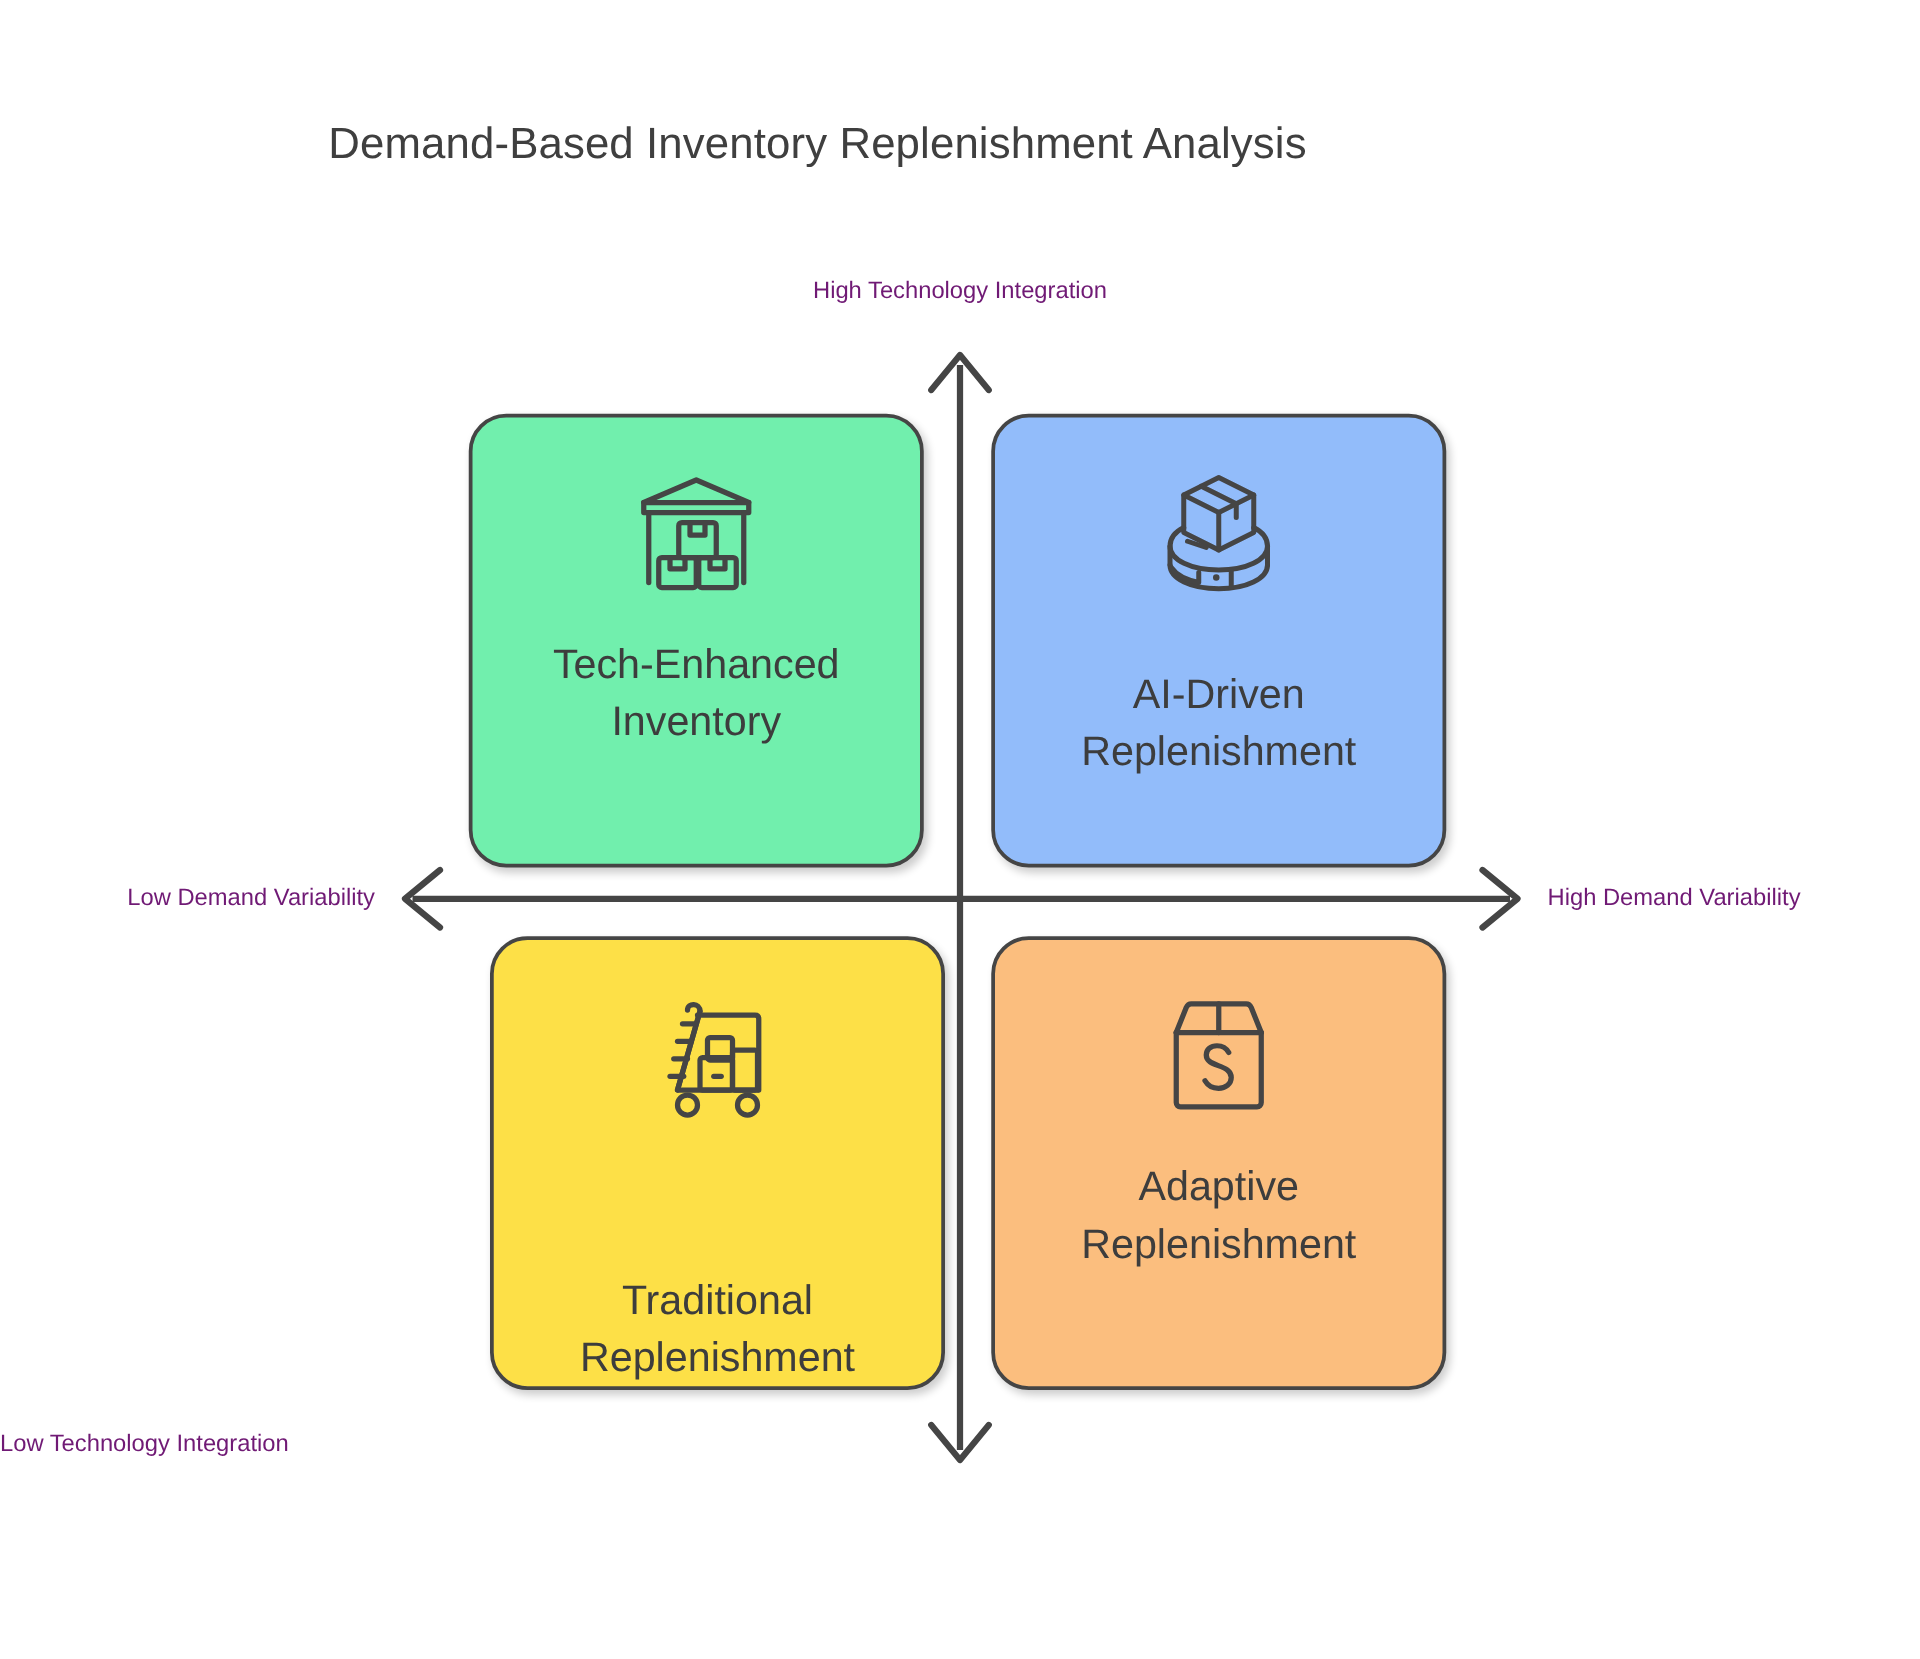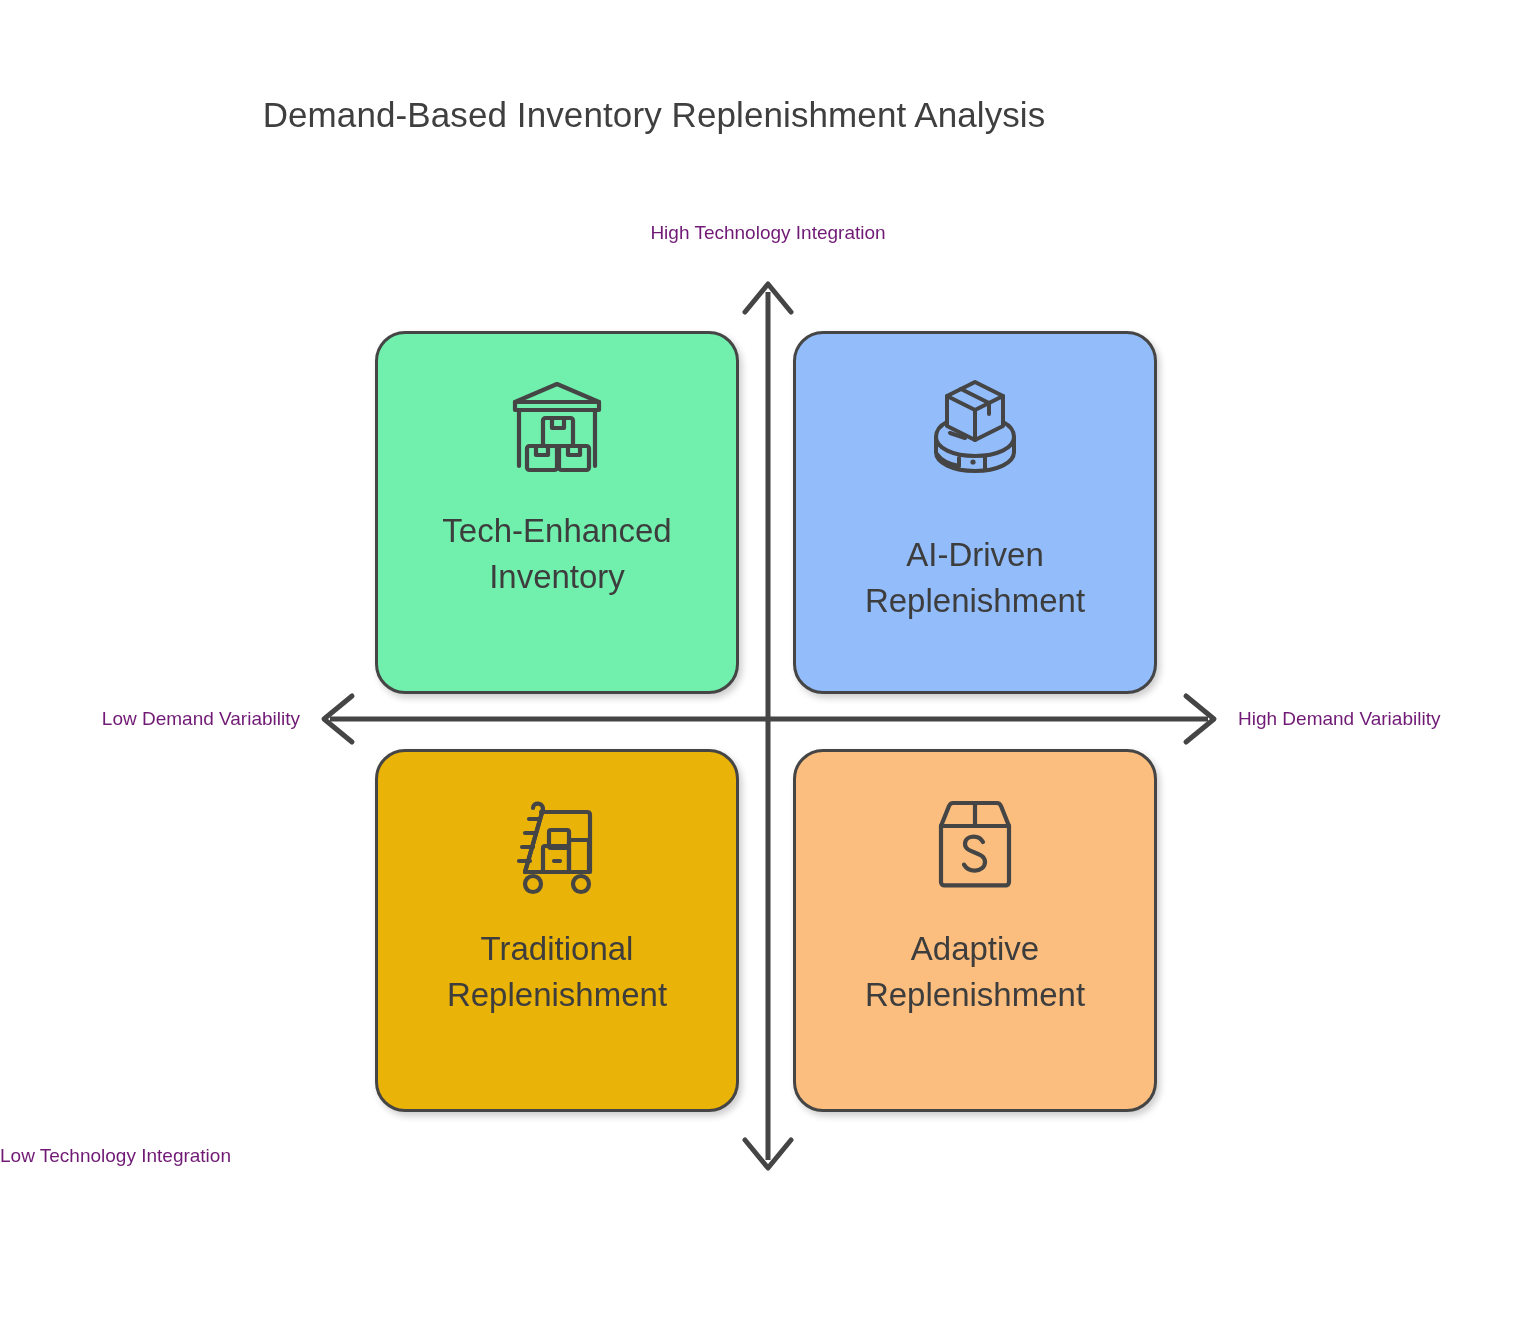--- a/index.html
+++ b/index.html
@@ -64,21 +64,21 @@
     border: 3px solid #454545;
     border-radius: 30px;
     box-sizing: border-box;
     box-shadow: 3px 4px 7px rgba(0,0,0,0.20);
     display: flex;
     flex-direction: column;
     align-items: center;
   }
   .quadrant.q-tl { left: 375px;  top: 331px;  background: #71efad; }
   .quadrant.q-tr { left: 793px;  top: 331px;  background: #92bcfa; gap: 24px; }
-  .quadrant.q-bl { left: 375px;  top: 749px;  background: #eab308; }
+  .quadrant.q-bl { left: 392px;  top: 749px;  background: #fde047; justify-content: space-between; }
   .quadrant.q-br { left: 793px;  top: 749px;  background: #fbbe7e; }
 
   .q-icon {
     margin-top: 42px;
     height: 104px;
     width: 104px;
     display: flex;
     align-items: center;
     justify-content: center;
   }

